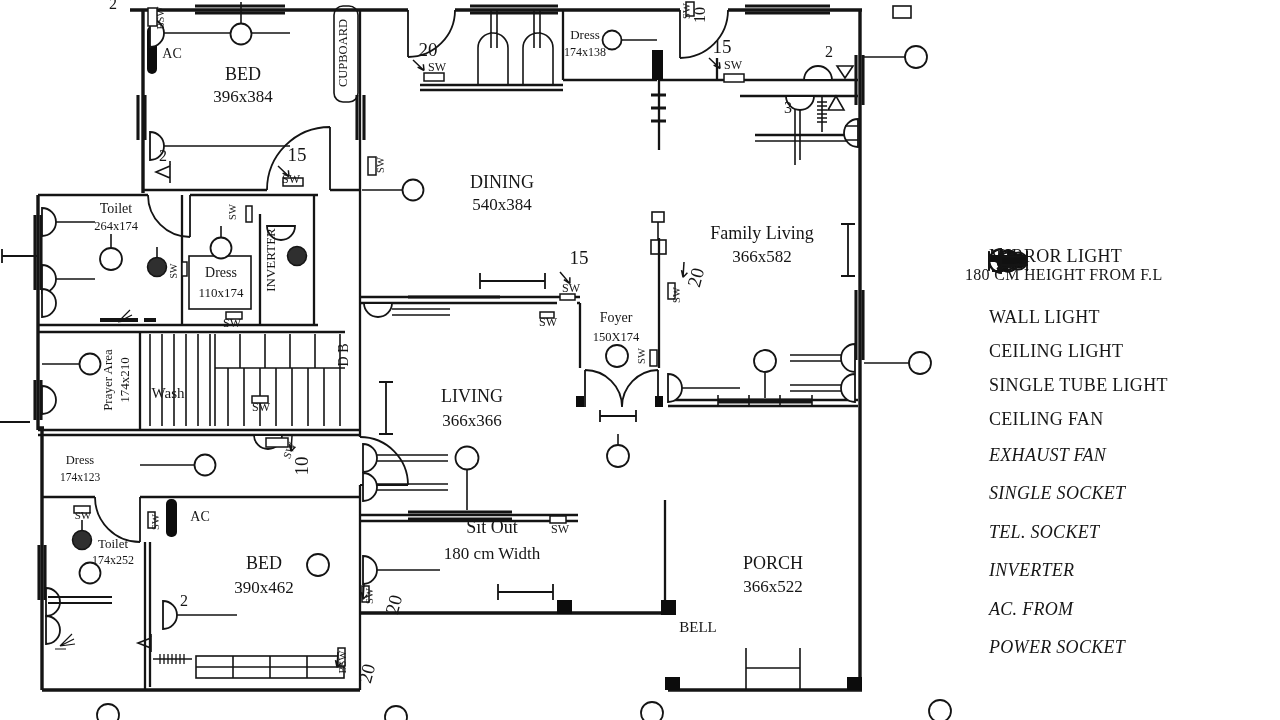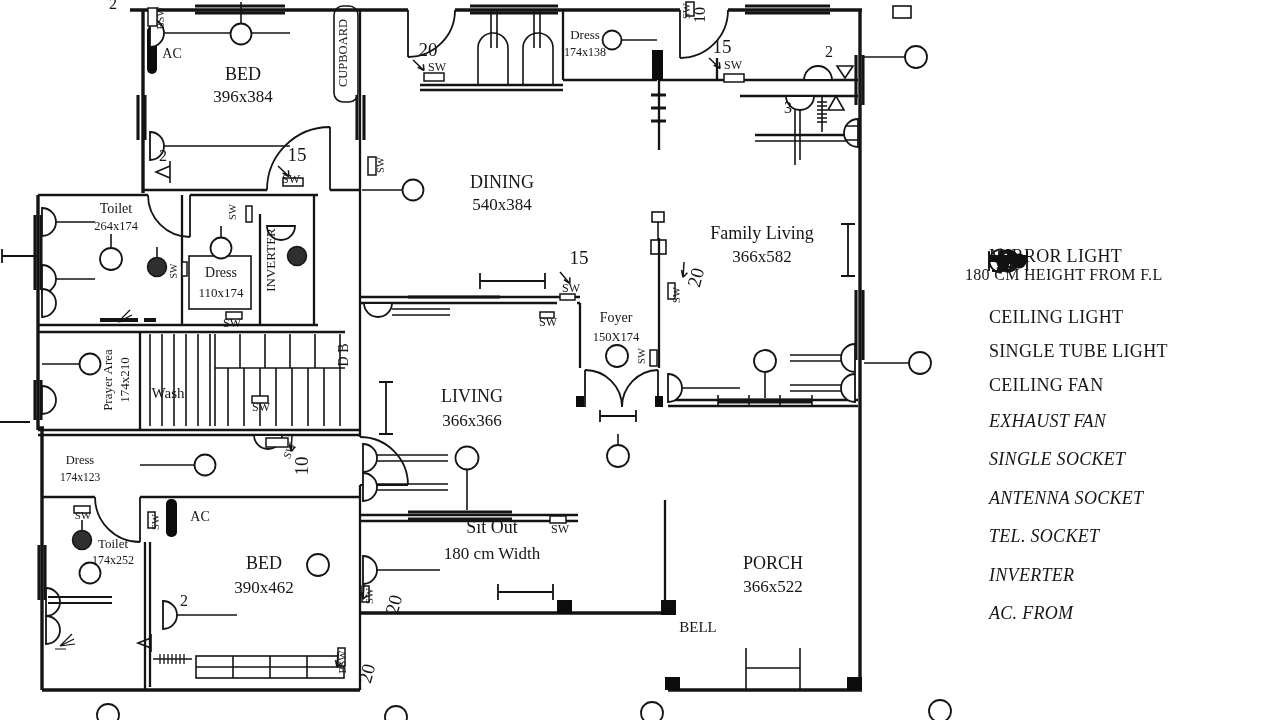--- a/index.html
+++ b/index.html
@@ -336,20 +336,27 @@
     <svg class="lsym" viewBox="0 0 46 30">
       <path class="ls" d="M4,6 V24 M4,15 H27"></path>
           <circle cx="34" cy="15" r="7.5" fill="#111"></circle>
     </svg>
     <div class="ltxt">
       <span>MIRROR LIGHT</span>
       <span class="lsub">180 CM HEIGHT FROM F.L</span>
     </div>
   </div>
 
+  <div class="lrow">
+    <svg class="lsym" viewBox="0 0 46 30">
+      <path class="ls" d="M4,6 V24 M4,15 H25"></path>
+          <circle class="ls" cx="33.5" cy="15" r="8.5"></circle>
+    </svg>
+    <div class="ltxt">WALL LIGHT</div>
+  </div>
 
   <div class="lrow">
     <svg class="lsym" viewBox="0 0 46 30">
       <circle class="ls" cx="23" cy="15" r="8.5"></circle>
     </svg>
     <div class="ltxt">CEILING LIGHT</div>
   </div>
 
   <div class="lrow">
     <svg class="lsym" viewBox="0 0 46 30">
@@ -376,27 +383,20 @@
   </div>
 
   <div class="lrow tall">
     <svg class="lsym" viewBox="0 0 46 30">
       <path class="ls" d="M16,3.5 A11.5,11.5 0 1 0 16,26.5 Z"></path>
           <path class="ls" d="M16,15 H43"></path>
     </svg>
     <div class="ltxt">SINGLE SOCKET</div>
   </div>
 
-  <div class="lrow tall">
-    <svg class="lsym" viewBox="0 0 46 30">
-      <path class="ls" d="M3,15 H41"></path>
-      <path class="ls" stroke-width="1.2" d="M14,9 V21 M17,9 V21 M20,9 V21 M23,9 V21 M26,9 V21 M29,9 V21 M32,9 V21"></path>
-    </svg>
-    <div class="ltxt">ANTENNA SOCKET</div>
-  </div>
 
   <div class="lrow tall">
     <svg class="lsym" viewBox="0 0 46 30">
       <path class="ls" d="M14,5 V25 M14,15 L28,7 V23 Z"></path>
     </svg>
     <div class="ltxt">TEL. SOCKET</div>
   </div>
 
   <div class="lrow tall">
     <svg class="lsym" viewBox="0 0 46 30">
@@ -405,15 +405,22 @@
     <div class="ltxt">INVERTER</div>
   </div>
 
   <div class="lrow tall">
     <svg class="lsym" viewBox="0 0 46 30">
       <path d="M5,9 H41 V14 Q23,23 5,14 Z" fill="#111"></path>
     </svg>
     <div class="ltxt">AC. FROM</div>
   </div>
 
+  <div class="lrow tall">
+    <svg class="lsym" viewBox="0 0 46 30">
+      <path class="ls" d="M16,3 A12,12 0 1 0 16,27 Z"></path>
+          <path class="ls" d="M16,10.5 H43 M16,19 H43"></path>
+    </svg>
+    <div class="ltxt">POWER SOCKET</div>
+  </div>
 
 </div>
 </div>
 
 </body></html>

